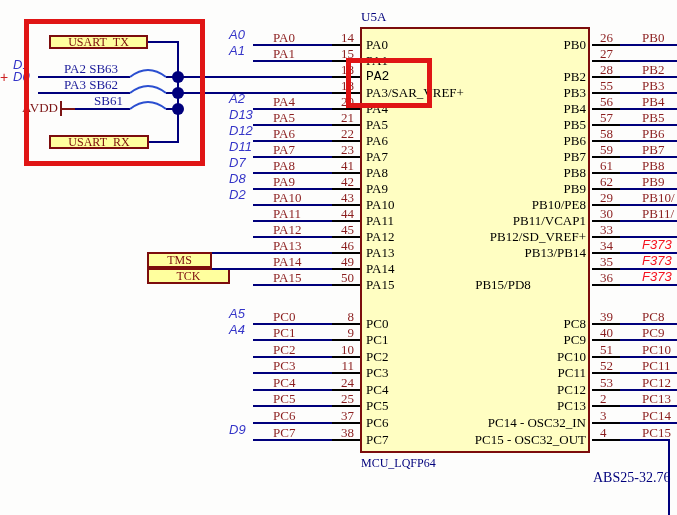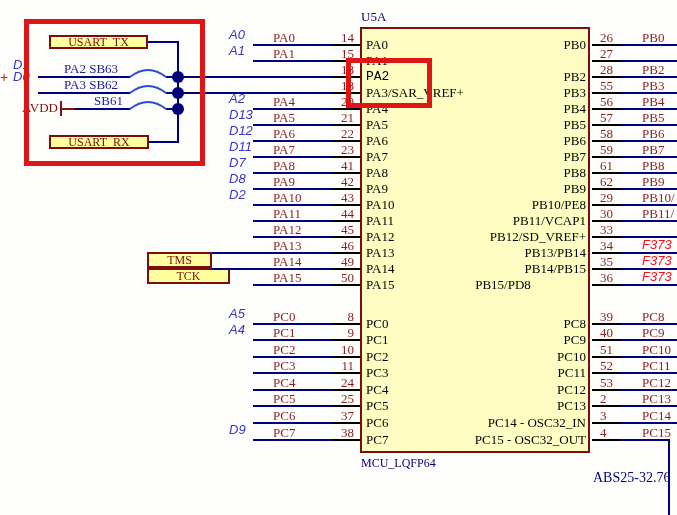--- a/index.html
+++ b/index.html
@@ -284,21 +284,20 @@
     <div class="pname pname-r" style="left: 420px; top: 229px; width: 166px;">PB12/SD_VREF+</div>
     <div class="wire" style="left: 620px; top: 252px; width: 57px;"></div>
     <div class="stub" style="left: 592px; top: 252px; width: 28px;"></div>
     <div class="pnum-r" style="left: 600px; top: 238px;">34</div>
     <div class="nlabel-r" style="left: 642px; top: 237px;">F373</div>
     <div class="pname pname-r" style="left: 420px; top: 245px; width: 166px;">PB13/PB14</div>
     <div class="wire" style="left: 620px; top: 268px; width: 57px;"></div>
     <div class="stub" style="left: 592px; top: 268px; width: 28px;"></div>
     <div class="pnum-r" style="left: 600px; top: 254px;">35</div>
     <div class="nlabel-r" style="left: 642px; top: 253px;">F373</div>
-    <div class="pname pname-r" style="left: 420px; top: 261px; width: 166px;">PB14/PB15</div>
     <div class="wire" style="left: 620px; top: 284px; width: 57px;"></div>
     <div class="stub" style="left: 592px; top: 284px; width: 28px;"></div>
     <div class="pnum-r" style="left: 600px; top: 270px;">36</div>
     <div class="nlabel-r" style="left: 642px; top: 269px;">F373</div>
     <div class="pname pname-r" style="left: 420px; top: 277px; width: 166px; text-align: center;">PB15/PD8</div>
     <div class="wire" style="left: 620px; top: 323px; width: 57px;"></div>
     <div class="stub" style="left: 592px; top: 323px; width: 28px;"></div>
     <div class="pnum-r" style="left: 600px; top: 309px;">39</div>
     <div class="wlabel" style="left: 642px; top: 309px;">PC8</div>
     <div class="pname pname-r" style="left: 420px; top: 316px; width: 166px;">PC8</div>

